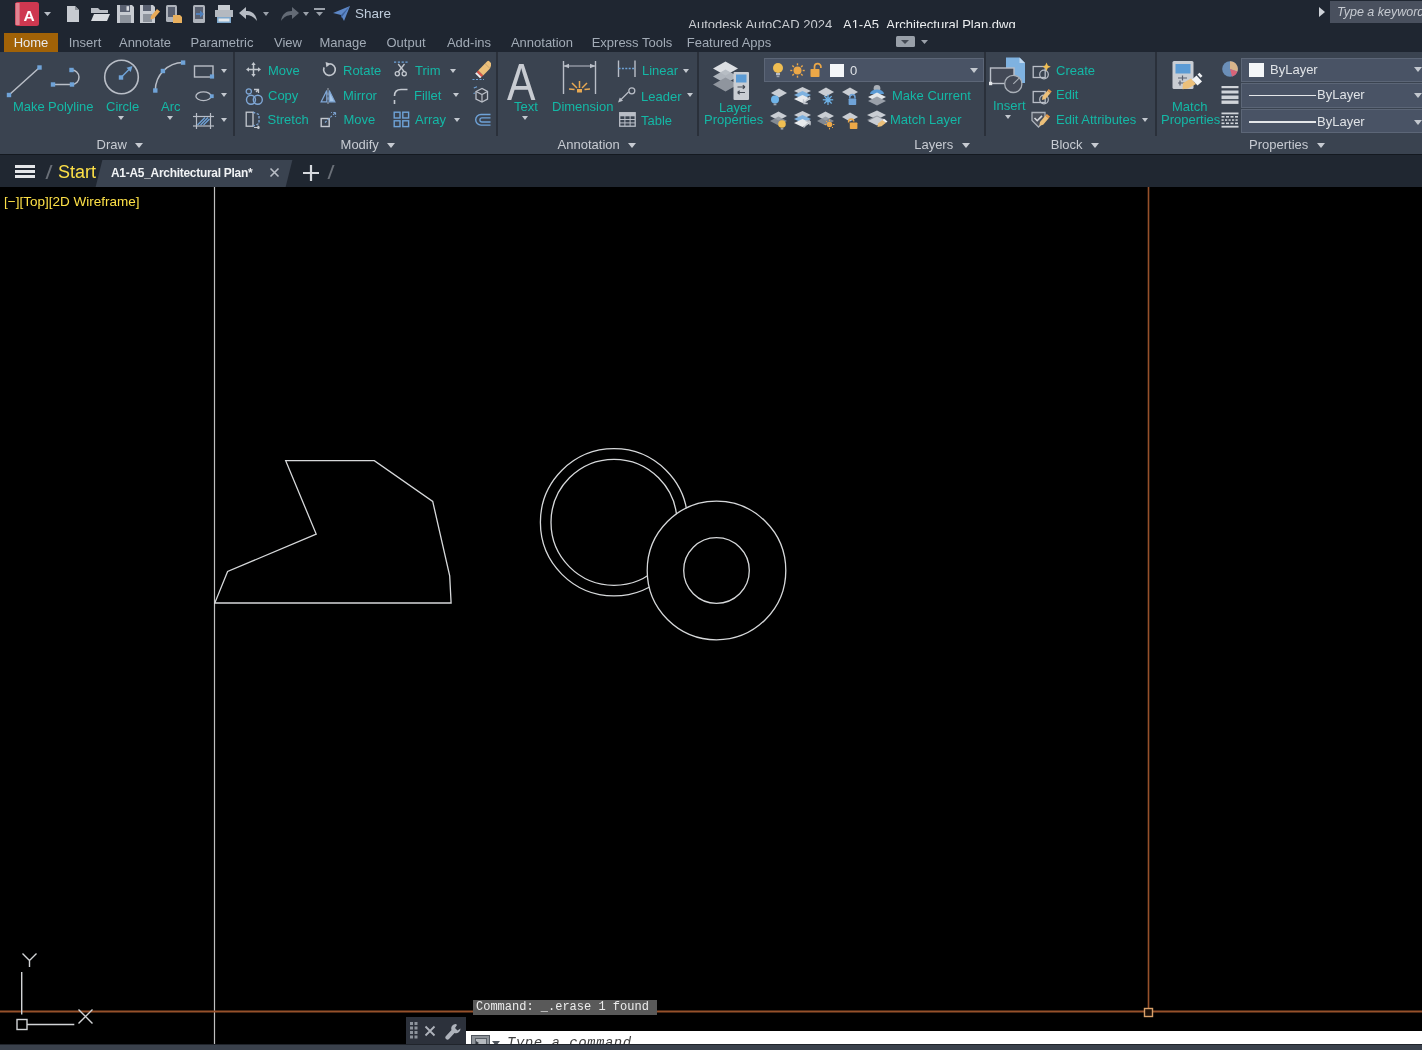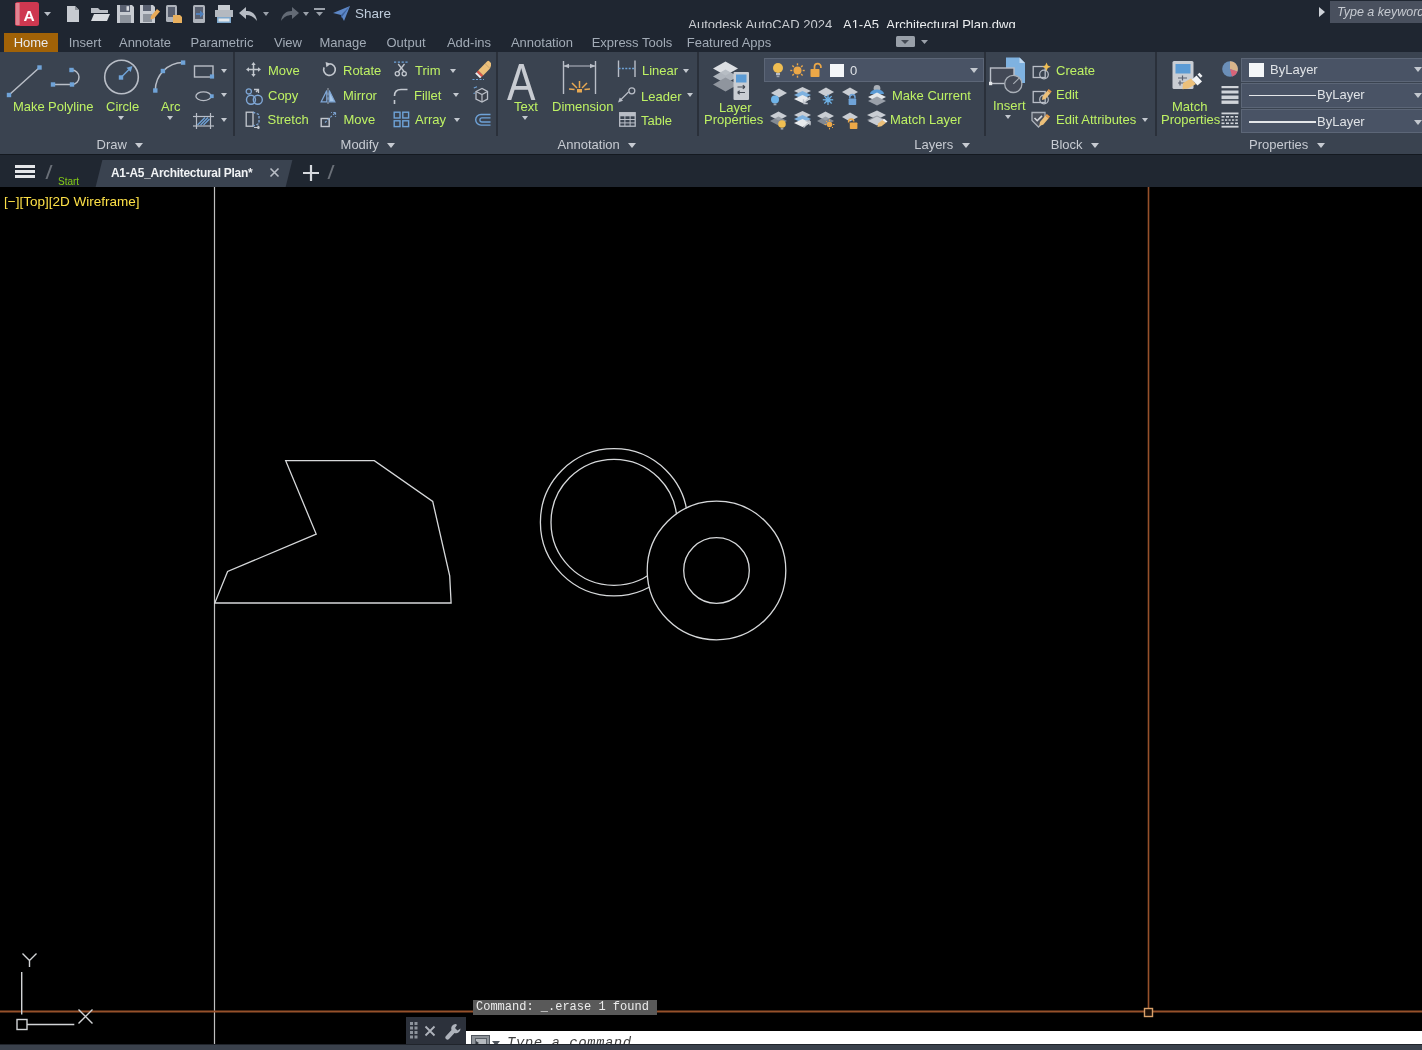--- a/index.html
+++ b/index.html
@@ -8,21 +8,21 @@
 #ribtabs{left:0;top:28px;width:1422px;height:24px;background:#1f2631;}
 #ribbon{left:0;top:52px;width:1422px;height:84px;background:#3a4350;}
 #plabels{left:0;top:136px;width:1422px;height:18px;background:#3a4350;border-bottom:1px solid #141920;}
 #filetabs{left:0;top:155px;width:1422px;height:32px;background:#202731;}
 #canvas{left:0;top:187px;width:1422px;height:858px;background:#000;}
 #statusbar{left:0;top:1044px;width:1422px;height:6px;background:#3a414c;border-top:1px solid #20242b;box-sizing:border-box;}
 .rtab{position:absolute;top:5px;height:19px;line-height:19px;font-size:13px;color:#a2abb6;text-align:center;}
 .rtab.active{background:#a16207;color:#e8eaed;}
 .sep{position:absolute;top:0;width:2px;height:102px;background:#2a303a;}
 .plabel{position:absolute;top:0;height:17px;line-height:17px;font-size:13px;color:#c7cbd2;text-align:center;width:160px;}
-.lbl{position:absolute;font-size:13px;color:#bef264;white-space:nowrap;margin-top:-1.5px;}
+.lbl{position:absolute;font-size:13px;color:#14b8a6;white-space:nowrap;margin-top:-1.5px;}
 .dd{position:absolute;background:#495365;border:1px solid #5c6677;}
 .hist{position:absolute;background:#595959;padding-left:3px;color:#ececec;font-family:"Liberation Mono",monospace;font-size:12px;line-height:15px;height:15px;white-space:pre;}
 .tri{display:inline-block;width:0;height:0;border-left:4px solid transparent;border-right:4px solid transparent;border-top:5px solid #c7cbd2;margin-left:5px;vertical-align:1px;}
 </style></head>
 <body>
 <div id="page">
   <div class="abs" id="titlebar">
 
     <svg class="abs" style="left:15px;top:2px" width="26" height="25" viewBox="0 0 26 25">
       <rect x="0" y="0" width="24" height="24" rx="2.5" fill="#ce3850"></rect>
@@ -506,21 +506,21 @@
     <div class="plabel" style="left:517px">Annotation <span class="tri"></span></div>
     <div class="plabel" style="left:862px">Layers <span class="tri"></span></div>
     <div class="plabel" style="left:995px">Block <span class="tri"></span></div>
     <div class="plabel" style="left:1207px">Properties <span class="tri"></span></div>
   </div>
   <div class="abs" id="filetabs">
     <div class="abs" style="left:15px;top:10px;width:20px;height:2.6px;background:#e4e6e9"></div>
     <div class="abs" style="left:15px;top:15px;width:20px;height:2.6px;background:#e4e6e9"></div>
     <div class="abs" style="left:15px;top:20px;width:20px;height:2.6px;background:#e4e6e9"></div>
     <div class="abs" style="left:48px;top:10px;width:1.6px;height:14px;background:#6a7078;transform:skewX(-20deg)"></div>
-    <div class="abs" style="left:58px;top:20px;height:22px;line-height:14px;font-size:10px;color:#84cc16">Start</div>
+    <div class="abs" style="left:58px;top:10px;height:22px;line-height:14px;font-size:18px;color:#fde047">Start</div>
     <div class="abs" style="left:99px;top:5px;width:190px;height:27px;background:#3a4350;transform:skewX(-14deg)"></div>
     <div class="abs" style="left:111px;top:10px;font-size:13px;font-weight:bold;color:#f0f2f4;white-space:nowrap;letter-spacing:-0.3px;transform:scaleX(0.92);transform-origin:0 50%">A1-A5_Architectural Plan*</div>
     <svg class="abs" style="left:269px;top:12px" width="11" height="11">
         <path d="M1.5 1.5 L9.5 9.5 M9.5 1.5 L1.5 9.5" stroke="#b9bec6" stroke-width="1.6"></path>
       </svg>
     <svg class="abs" style="left:303px;top:10px" width="16" height="16">
         <path d="M8 0 V16 M0 8 H16" stroke="#d6d9de" stroke-width="2.2"></path>
       </svg>
     <div class="abs" style="left:330px;top:10px;width:1.6px;height:14px;background:#6a7078;transform:skewX(-20deg)"></div>
   </div>

